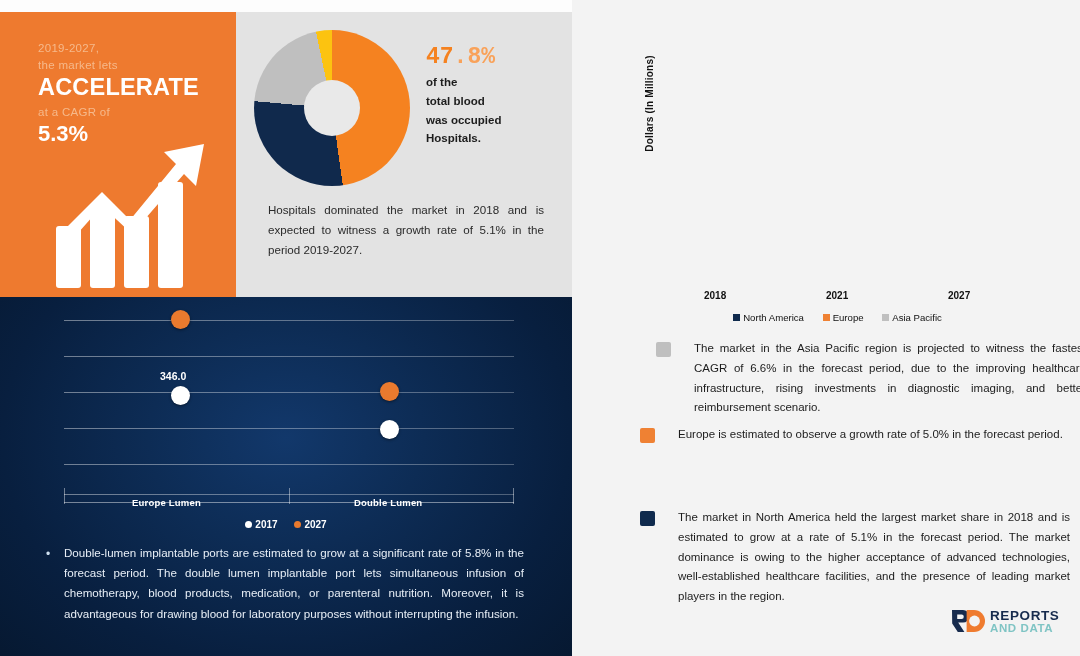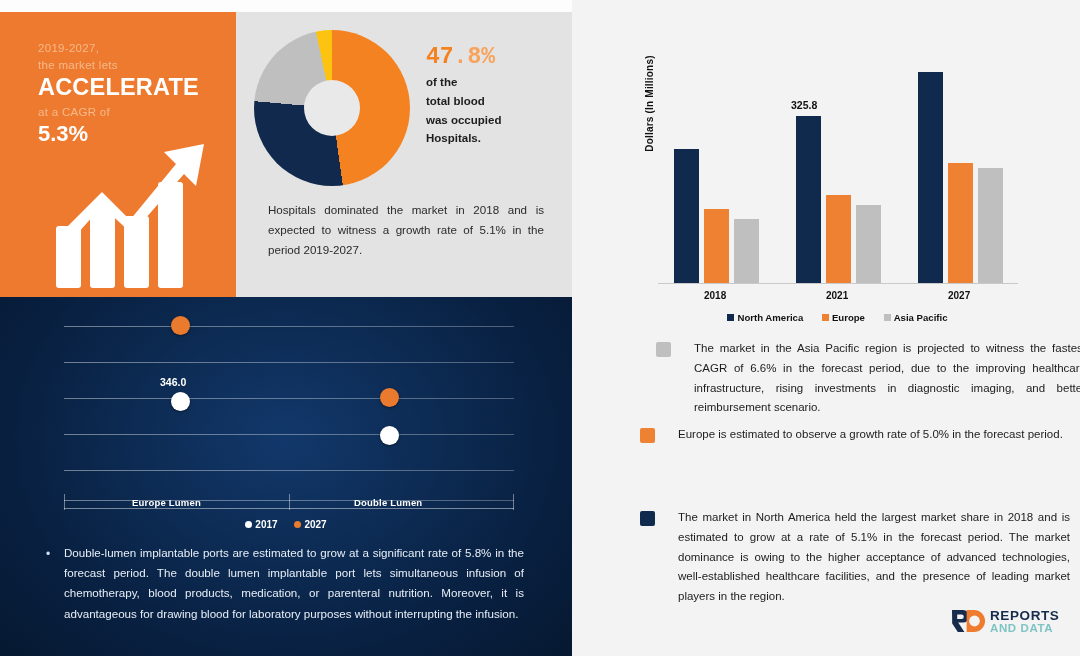--- a/index.html
+++ b/index.html
@@ -57,21 +57,21 @@
   #donut-caption{
     position:absolute;left:32px;top:188px;width:276px;
     font-size:11.6px;color:#2b2b2b;line-height:1.72;text-align:justify;
   }
 
   
   #navy-panel{
     position:absolute;left:0;top:285px;width:572px;height:371px;
     background:radial-gradient(ellipse at 50% 38%, #12386b 0%, #0d2c55 34%, #081f3f 70%, #061830 100%);
   }
-  #dotchart{position:absolute;left:64px;top:25px;width:456px;height:186px;}
+  #dotchart{position:absolute;left:64px;top:19px;width:456px;height:186px;}
   #dotchart .gl{
     position:absolute;left:0;width:450px;height:1px;
     background:linear-gradient(to right,rgba(255,255,255,.42),rgba(255,255,255,.28));
   }
   #dotchart .vdiv{
     position:absolute;top:172px;width:1px;height:16px;background:rgba(255,255,255,.42);
   }
   #dotchart .axisline{
     position:absolute;left:0;top:186px;width:450px;height:1px;background:rgba(255,255,255,.45);
   }
@@ -126,21 +126,21 @@
   #plot .blabel{
     position:absolute;font-size:10.5px;font-weight:bold;color:#111111;
     white-space:nowrap;
   }
   #bar-cats{position:absolute;left:18px;top:228px;width:360px;height:16px;}
   #bar-cats span{
     position:absolute;font-size:10px;font-weight:bold;color:#111111;
   }
   #bar-legend{
     position:absolute;left:0;top:250px;width:395px;text-align:center;
-    font-size:9.6px;font-weight:bold;color:#111111;
+    font-size:9.6px;font-weight:normal;color:#111111;
   }
   #bar-legend .li{display:inline-block;margin:0 8px;}
   #bar-legend .sw{
     display:inline-block;width:7px;height:7px;margin-right:3px;
     vertical-align:middle;position:relative;top:-1px;
   }
 
   .note{position:absolute;width:430px;}
   .note .chip{
     position:absolute;left:0;top:3px;width:15px;height:15px;border-radius:2px;
@@ -243,42 +243,20 @@
         <span class="btxt">Double-lumen implantable ports are estimated to grow at a significant rate of 5.8% in the forecast period. The double lumen implantable port lets simultaneous infusion of chemotherapy, blood products, medication, or parenteral nutrition. Moreover, it is advantageous for drawing blood for laboratory purposes without interrupting the infusion.</span>
       </div>
     </div>
   </div>
 
   <div id="right-col">
 
     <div id="barchart">
       <div id="bar-ylabel">Dollars (In Millions)</div>
 
-      <div id="plot">
-        <div class="baseline"></div>
-
-        <div class="grp" style="left:16px;width:96px">
-          <div class="bar" style="left:0px;width:25px;height:134px;background:#0f2a4d"></div>
-          <div class="bar" style="left:30px;width:25px;height:74px;background:#ef8133"></div>
-          <div class="bar" style="left:60px;width:25px;height:64px;background:#bfbfbf"></div>
-        </div>
-
-        <div class="grp" style="left:138px;width:96px">
-          <div class="blabel" style="left:-5px;bottom:172px">325.8</div>
-          <div class="bar" style="left:0px;width:25px;height:167px;background:#0f2a4d"></div>
-          <div class="bar" style="left:30px;width:25px;height:88px;background:#ef8133"></div>
-          <div class="bar" style="left:60px;width:25px;height:78px;background:#bfbfbf"></div>
-        </div>
-
-        <div class="grp" style="left:260px;width:96px">
-          <div class="bar" style="left:0px;width:25px;height:211px;background:#0f2a4d"></div>
-          <div class="bar" style="left:30px;width:25px;height:120px;background:#ef8133"></div>
-          <div class="bar" style="left:60px;width:25px;height:115px;background:#bfbfbf"></div>
-        </div>
-      </div>
 
       <div id="bar-cats">
         <span style="left:46px">2018</span>
         <span style="left:168px">2021</span>
         <span style="left:290px">2027</span>
       </div>
 
       <div id="bar-legend">
         <span class="li">
           <span class="sw" style="background:#0f2a4d"></span><span>North America</span>

